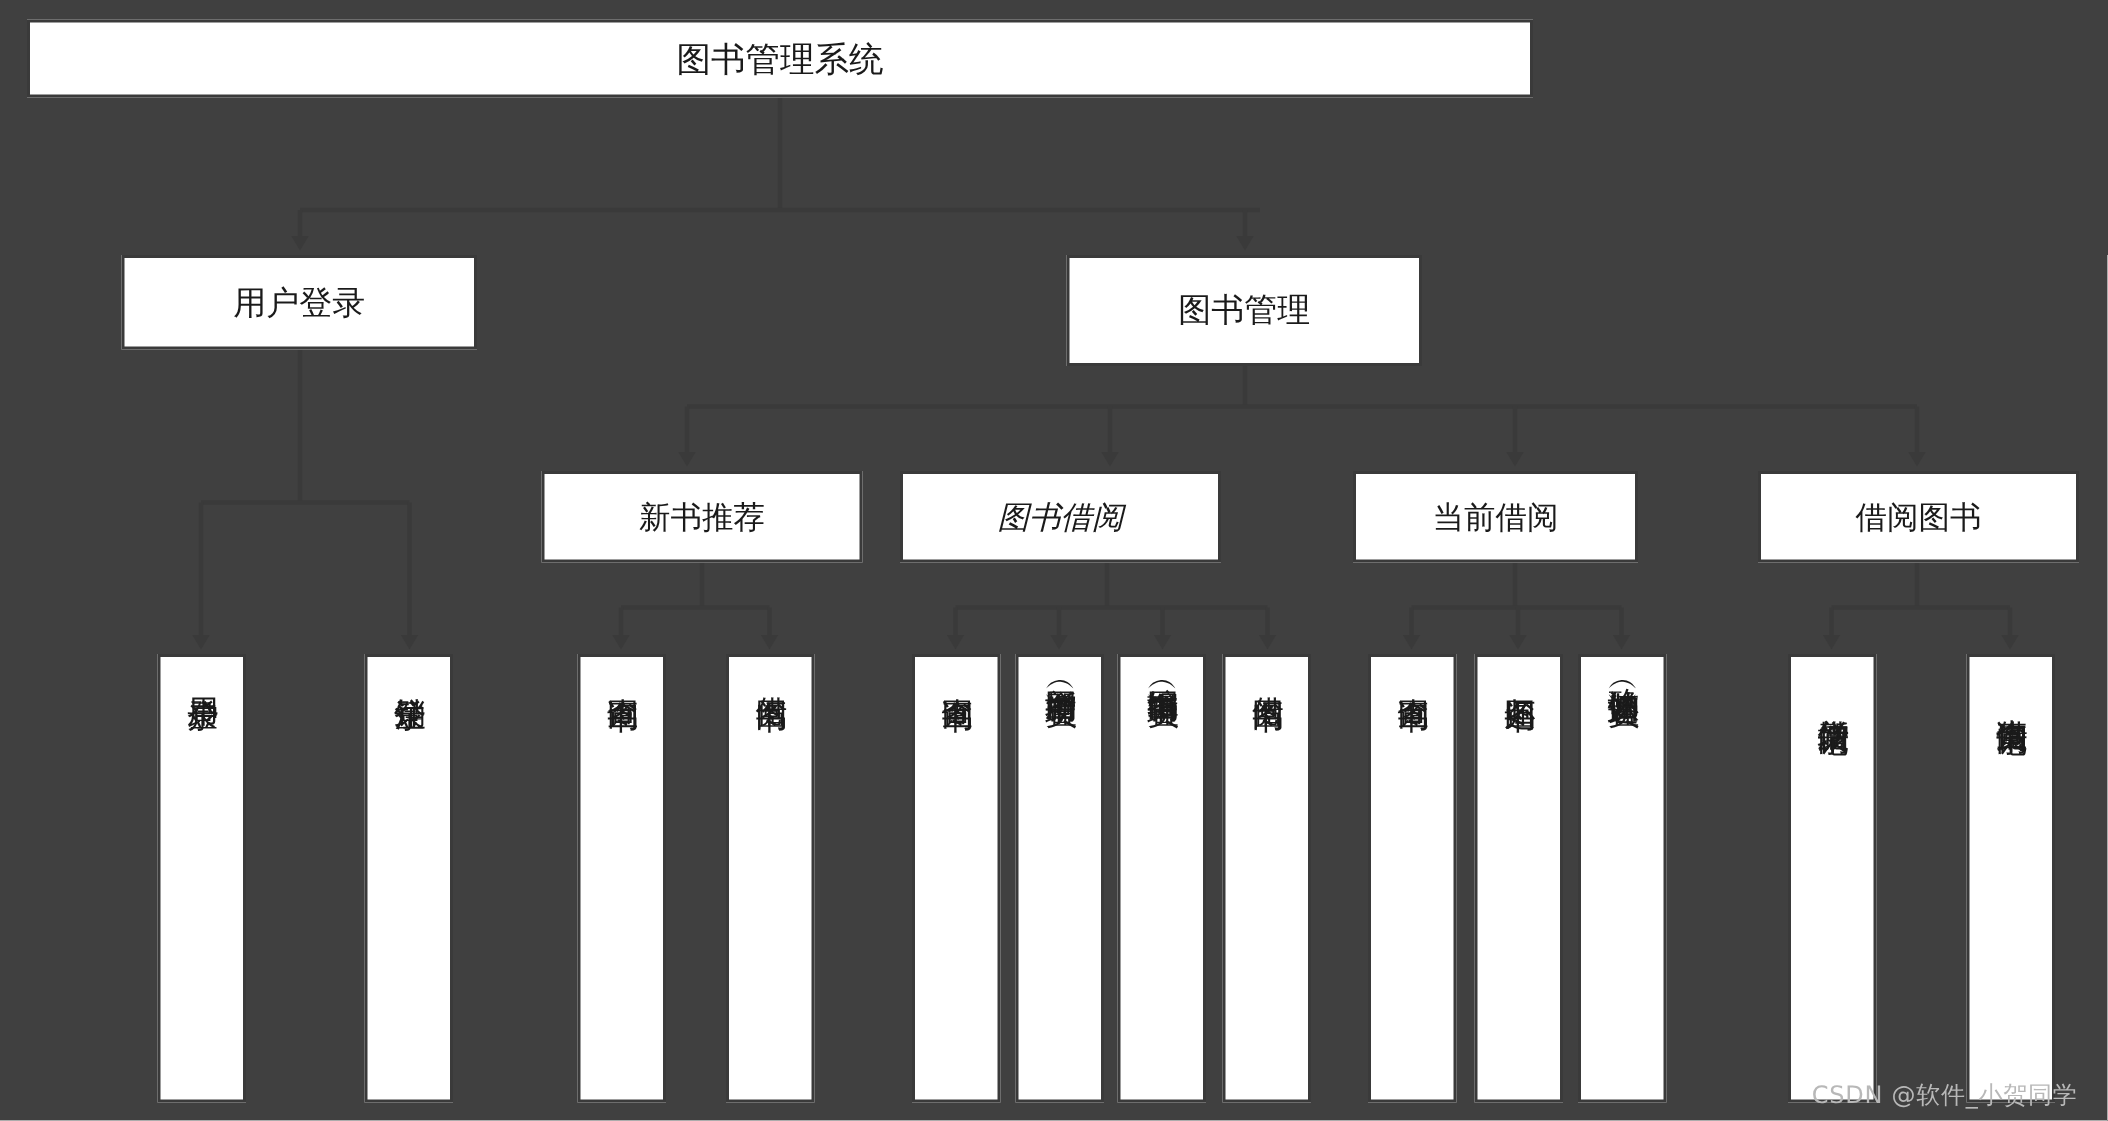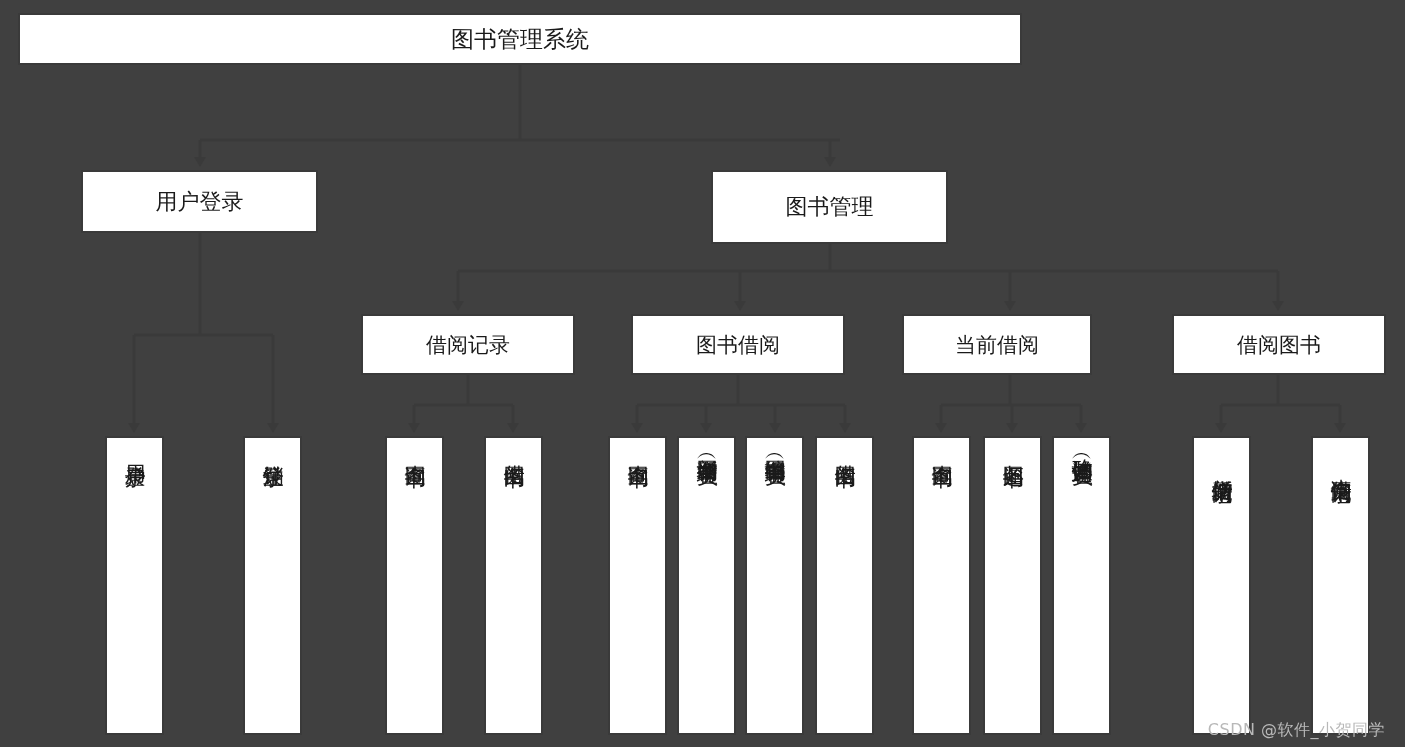--- a/index.html
+++ b/index.html
@@ -125,22 +125,22 @@
       <path d="M1221,405 L1221,424" marker-end="url(#arrow)"></path>
       <path d="M1340,405 L1340,424" marker-end="url(#arrow)"></path>
     </g>
   </svg>
 
   <div class="node root" style="left:18px;top:13px;width:1004px;height:52px;">图书管理系统</div>
 
   <div class="node level2" style="left:81px;top:170px;width:237px;height:63px;">用户登录</div>
   <div class="node level2" style="left:711px;top:170px;width:237px;height:74px;">图书管理</div>
 
-  <div class="node level3" style="left:361px;top:314px;width:214px;height:61px;">借阅记录</div>
-  <div class="node level3" style="left:631px;top:314px;width:214px;height:61px;">图书借阅</div>
+  <div class="node level3" style="left:361px;top:314px;width:214px;height:61px;">新书推荐</div>
+  <div class="node level3" style="left:600px;top:314px;width:214px;height:61px;font-style:italic;">图书借阅</div>
   <div class="node level3" style="left:902px;top:314px;width:190px;height:61px;">当前借阅</div>
   <div class="node level3" style="left:1172px;top:314px;width:214px;height:61px;">借阅图书</div>
 
   <div class="node leaf leaf-short" style="left:105px;top:436px;width:59px;height:299px;">
     <span class="vtext">用户登录</span>
   </div>
   <div class="node leaf leaf-short" style="left:243px;top:436px;width:59px;height:299px;">
     <span class="vtext">注销登录</span>
   </div>
   <div class="node leaf leaf-short" style="left:385px;top:436px;width:59px;height:299px;">

